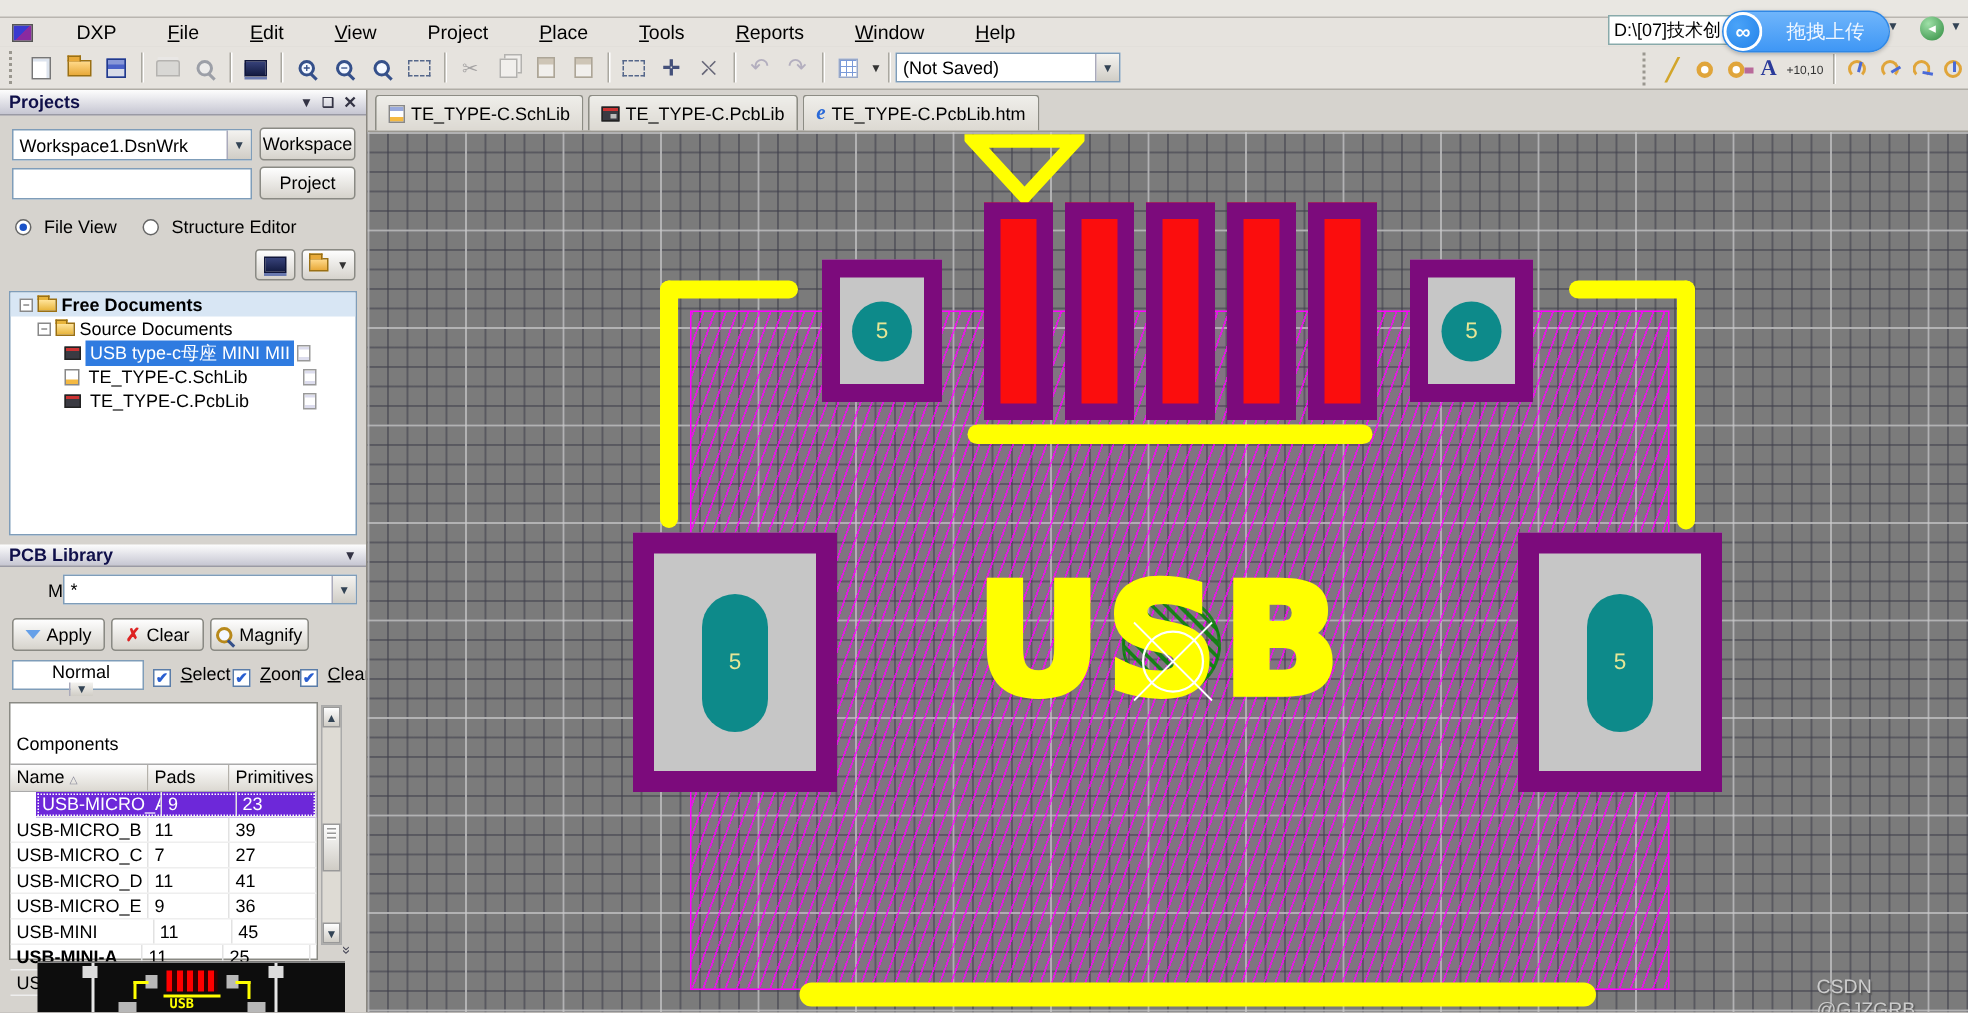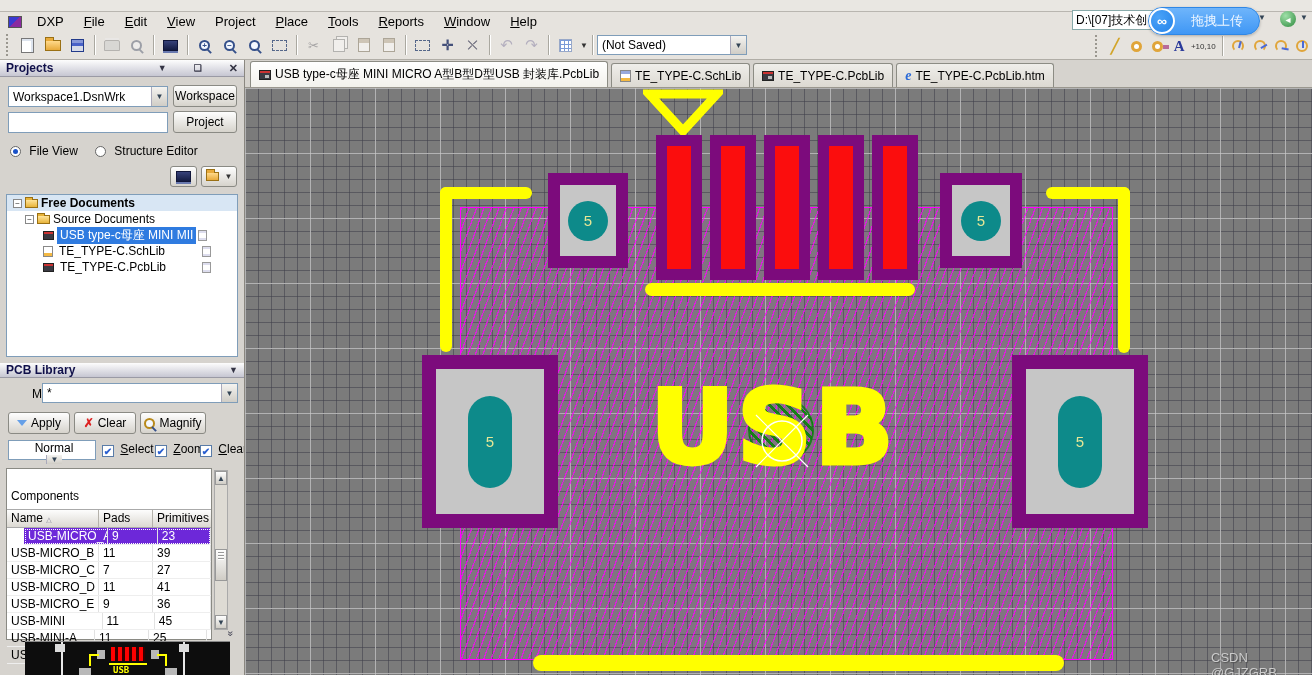--- a/index.html
+++ b/index.html
@@ -6,21 +6,21 @@
   html,body { background:#d6d3ce; }
   .screen {
     position: relative; width: 1312px; height: 675px; overflow: hidden;
     font-family: "Liberation Sans", sans-serif; font-size: 12px; color:#000;
     background:#d6d3ce;
   }
   .abs { position:absolute; }
 
   
   .titlestrip { left:0; top:0; width:1312px; height:12px; background:#e9e7e2; border-bottom:1px solid #b9b6b0; }
-  .menubar { left:0; top:12px; width:1312px; height:19px; background:#e6e3de; display:flex; align-items:center; gap:2px; padding-left:4px; }
+  .menubar { left:0; top:12px; width:1312px; height:19px; background:#e6e3de; display:flex; align-items:center; gap:16px; padding-left:4px; }
   .menubar .item { padding:2px 9px; font-size:13px; cursor:default; }
   .dxp-logo { width:14px; height:12px; background:linear-gradient(135deg,#3a3ad0 0 50%,#8a2aa0 50% 100%); border:1px solid #555; margin:0 4px; }
   .toolbar { left:0; top:31px; width:1312px; height:29px; background:#e6e3de; border-bottom:1px solid #b0ada6; display:flex; align-items:center; padding-left:6px; }
   .tb { width:25px; height:24px; display:flex; align-items:center; justify-content:center; border:1px solid transparent; }
   .sep { width:1px; height:20px; background:#aaa8a0; margin:0 4px; box-shadow:1px 0 0 #fff; }
   .grip { width:5px; height:22px; border-left:2px dotted #9a978f; margin-right:4px; }
   .dis { opacity:.45; filter:grayscale(60%); }
 
   
   .i-page { width:13px; height:15px; background:#fff; border:1px solid #777; box-shadow:inset -2px 2px 0 #dde4ee; }
@@ -67,21 +67,21 @@
   .tabbar { left:245px; top:60px; width:1067px; height:28px; background:#d6d3ce; border-bottom:1px solid #9a978f; display:flex; align-items:flex-end; padding-left:5px; gap:3px; }
   .tab { height:24px; display:flex; align-items:center; gap:4px; padding:0 8px; border:1px solid #8c8c84; border-bottom:none; border-radius:3px 3px 0 0; background:linear-gradient(#efeeea,#dcd9d2); font-size:12px; white-space:nowrap; }
   .tab.active { background:linear-gradient(#ffffff,#f2f1ec); height:26px; }
   .i-chip { width:12px; height:10px; background:#3a3a42; border:1px solid #222; box-shadow:inset 0 2px 0 #c33; position:relative; }
   .i-chip:after { content:""; position:absolute; right:1px; bottom:1px; width:4px; height:3px; background:#bbb; }
   .i-schdoc { width:11px; height:12px; background:#fff; border:1px solid #888; box-shadow:inset 0 -3px 0 #f4b942, inset 0 3px 0 #9ad; }
   .i-ie { font-family:"Liberation Serif",serif; font-style:italic; font-weight:bold; color:#2a6ad8; font-size:14px; }
 
   
   .leftpanel { left:0; top:60px; width:245px; height:615px; background:#d6d3ce; border-right:1px solid #8a8780; }
-  .phdr { background:linear-gradient(#fdfdfd,#c6c6d2); border-bottom:1px solid #9a9aa5; color:#10104a; font-weight:bold; font-size:12px; display:flex; align-items:center; padding:0 6px;gap:21px; }
+  .phdr { background:linear-gradient(#fdfdfd,#c6c6d2); border-bottom:1px solid #9a9aa5; color:#10104a; font-weight:bold; font-size:12px; display:flex; align-items:center; padding:0 6px; }
   .phdr .sp { flex:1; }
   .hbtn { color:#334; font-size:9px; margin-left:6px; }
   .btn { background:linear-gradient(#fefefe,#d6d3cc); border:1px solid #8a8a84; border-radius:3px; font-size:12px; display:flex; align-items:center; justify-content:center; gap:4px; }
   .radio { width:11px; height:11px; border:1px solid #666; border-radius:50%; background:#fff; position:relative; display:inline-block; vertical-align:-2px; }
   .radio.sel:after { content:""; position:absolute; left:2px; top:2px; width:5px; height:5px; border-radius:50%; background:#1a52c8; }
   .treebox { background:#fff; border:1px solid #7f9db9; overflow:hidden; }
   .trow { height:16px; display:flex; align-items:center; font-size:12px; white-space:nowrap; }
   .expander { width:9px; height:9px; border:1px solid #888; background:#fff; font-size:8px; line-height:7px; text-align:center; color:#333; margin-right:3px; }
   .mini-folder { width:13px; height:9px; background:linear-gradient(#ffe49a,#e8b43a); border:1px solid #9a7014; margin-right:3px; position:relative; }
   .mini-folder:before { content:""; position:absolute; left:-1px; top:-3px; width:6px; height:2px; background:#e8b43a; border:1px solid #9a7014; border-bottom:none; }
@@ -270,24 +270,20 @@
       </div>
     <div class="tb">
         <span class="i-arc r100"></span>
       </div>
     <div class="tb">
         <span class="i-arc rfull"></span>
       </div>
   </div>
 
   <div class="abs tabbar">
-    <div class="tab active">
-      <span class="i-chip"></span>
-      <span>USB type-c母座 MINI MICRO A型B型D型USB 封装库.PcbLib</span>
-    </div>
     <div class="tab">
       <span class="i-schdoc"></span>
       <span>TE_TYPE-C.SchLib</span>
     </div>
     <div class="tab">
       <span class="i-chip"></span>
       <span>TE_TYPE-C.PcbLib</span>
     </div>
     <div class="tab">
       <span class="i-ie">e</span>
@@ -438,21 +434,21 @@
         <div class="ccell" style="width:92px;">USB-MICRO_E</div>
         <div class="ccell" style="width:54px;">9</div>
         <div class="ccell" style="width:58px;">36</div>
       </div>
       <div class="crow">
         <div class="ccell" style="width:99px;">USB-MINI</div>
         <div class="ccell" style="width:54px;">11</div>
         <div class="ccell" style="width:58px;">45</div>
       </div>
       <div class="crow">
-        <div class="ccell" style="width:88px;">USB-MINI-A</div>
+        <div class="ccell" style="width:88px;font-weight:bold;">USB-MINI-A</div>
         <div class="ccell" style="width:54px;">11</div>
         <div class="ccell" style="width:58px;">25</div>
       </div>
       <div class="crow">
         <div class="ccell" style="width:92px;">USB-MINIA</div>
         <div class="ccell" style="width:54px;">11</div>
         <div class="ccell" style="width:58px;">33</div>
       </div>
     </div>
 

